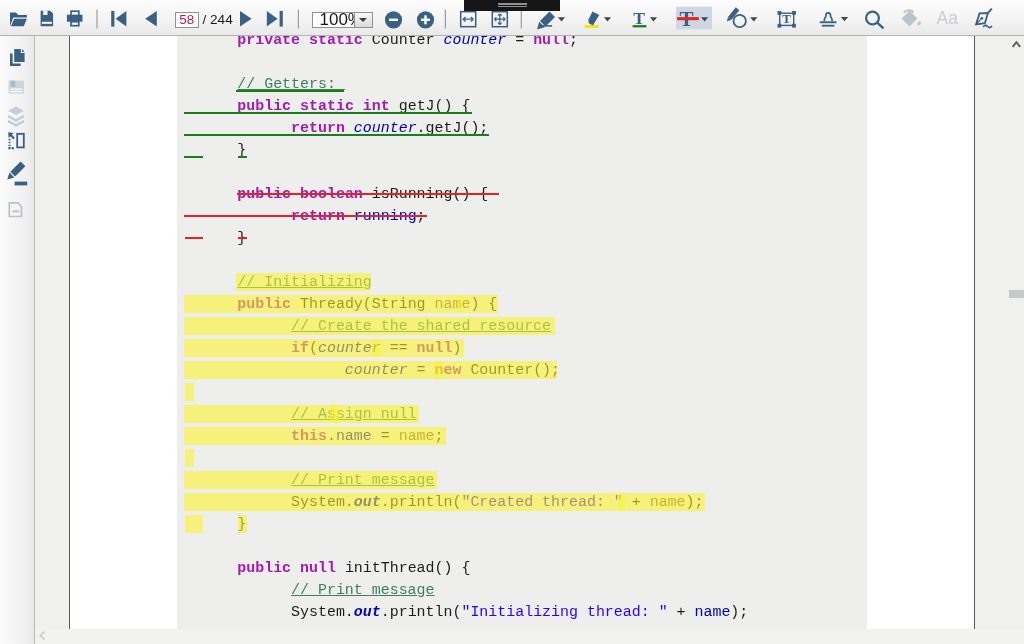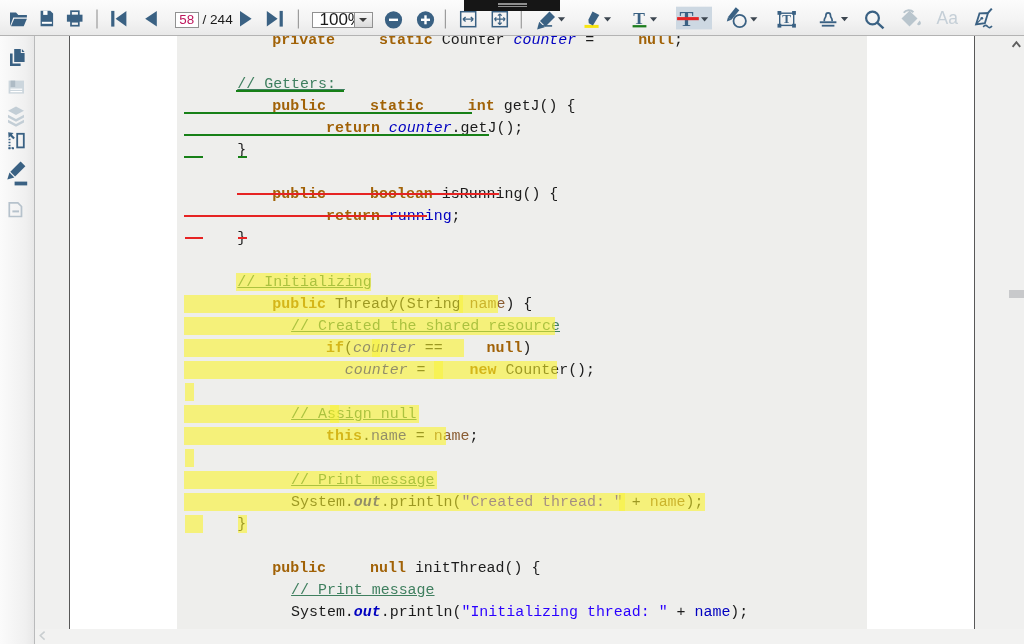--- a/index.html
+++ b/index.html
@@ -4,21 +4,21 @@
 html,body { width:1024px; height:644px; overflow:hidden; background:#f0f0ef;
   font-family:"Liberation Sans", sans-serif; }
 #stage { position:absolute; left:0; top:0; width:1024px; height:644px; overflow:hidden; }
 #page { position:absolute; left:69px; top:36px; width:906px; height:593px; background:#fff;
   border-left:1px solid #585858; border-right:1px solid #585858; }
 #codebg { position:absolute; left:176.5px; top:36px; width:690.5px; height:593px; background:#eeeeec; }
 #hstrip { position:absolute; left:34.5px; top:629px; width:989.5px; height:15px; background:#f2f2f1; z-index:5; }
 pre { position:absolute; left:183.5px; top:28.6px; z-index:2;
   font-family:"Liberation Mono", monospace; font-size:14.95px; line-height:22.0px; color:#1c1c1c; }
 pre b { font-weight:bold; }
-.k { color:#a16207;margin-left:35px; }
+.k { color:#a21caf; }
 .s { color:#0000c0; }
 .f { color:#0000c0; }
 .p { color:#8a5d33; }
 .c { color:#3f7f5f;text-decoration:underline; }
 .t { color:#2a00ff; }
 .ug { position:absolute; height:2.2px; background:#178017; z-index:3; }
 .sr { position:absolute; height:2.6px; background:#e62323; z-index:3; }
 .hl { position:absolute; height:17.6px; background:rgba(250,243,40,0.58); z-index:4; }
 .hl2 { position:absolute; height:17.6px; background:rgba(250,243,40,0.45); z-index:5; }
 #toolbar { position:absolute; left:0; top:0; width:1024px; height:36px; z-index:10;
@@ -53,21 +53,21 @@
       <b class="k">public</b> <b class="k">static</b> <b class="k">int</b> getJ() {
             <b class="k">return</b> <i class="s">counter</i>.getJ();
       }
 
       <b class="k">public</b> <b class="k">boolean</b> isRunning() {
             <b class="k">return</b> <span class="f">running</span>;
       }
 
       <span class="c">// Initializing</span>
       <b class="k">public</b> Thready(String <span class="p">name</span>) {
-            <span class="c">// Created the shared resource</span>
+            <span class="c">// Create the shared resource</span>
             <b class="k">if</b>(<i class="s">counter</i> == <b class="k">null</b>)
                   <i class="s">counter</i> = <b class="k">new</b> Counter();
 
             <span class="c">// Assign null</span>
             <b class="k">this</b>.<span class="f">name</span> = <span class="p">name</span>;
 
             <span class="c">// Print message</span>
             System.<b><i class="s">out</i></b>.println(<span class="t">"Created thread: "</span> + <span class="p">name</span>);
       }
 

